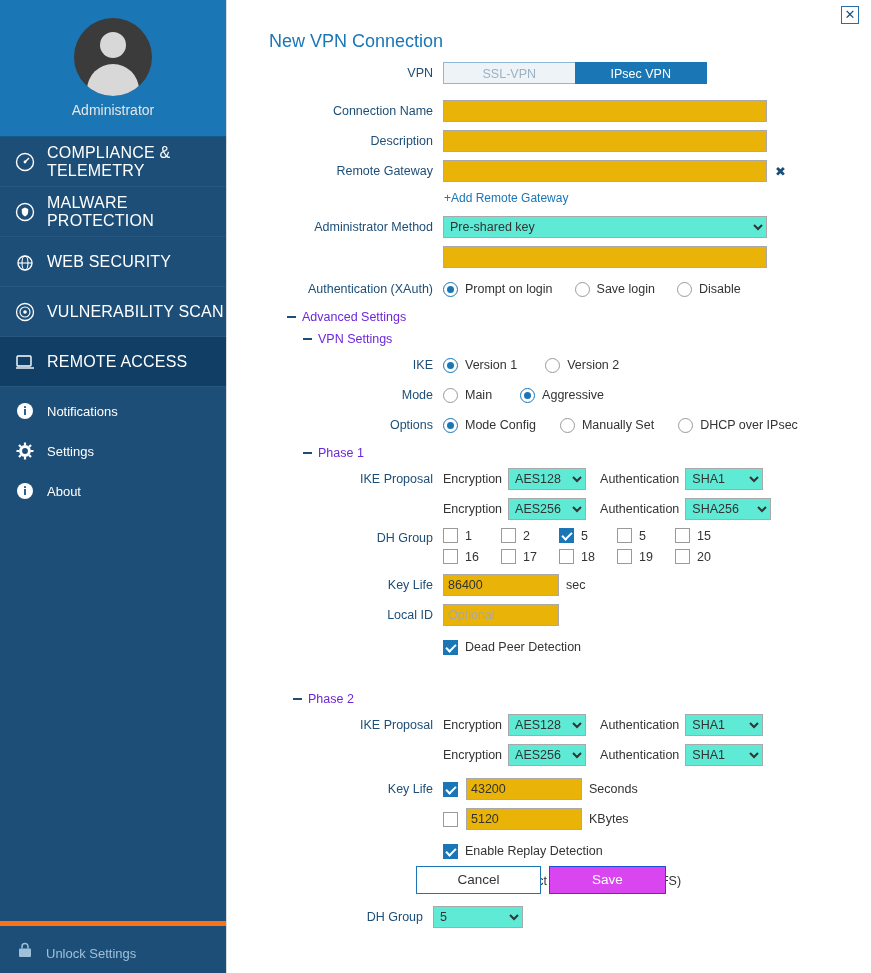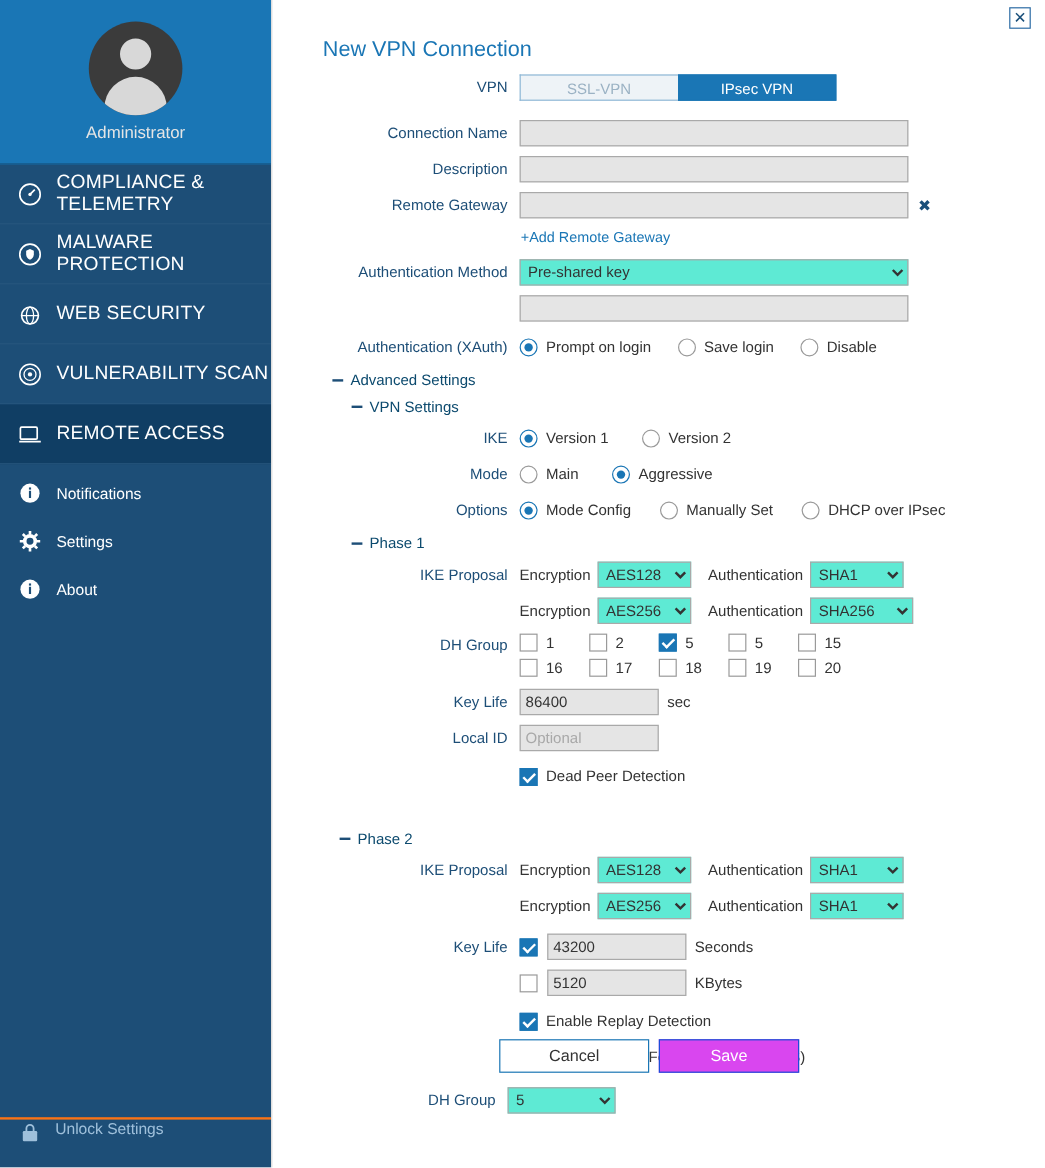--- a/index.html
+++ b/index.html
@@ -52,56 +52,56 @@
   }
   .nav-main .nav-item.active { background:#103e64; }
   .nav-sub { margin-top:4px; }
   .nav-sub .nav-item {
     height:40px; display:flex; align-items:center; gap:11px;
     padding-left:14px; color:#ffffff; font-size:13px;
     border:none;
   }
   .ico { width:22px; height:22px; flex:0 0 22px; display:block; }
   #unlock {
-    position:absolute; left:0; bottom:2px; width:226px; height:40px;
-    display:flex; align-items:flex-start; gap:10px; padding-left:14px;
+    position:absolute; left:0; bottom:12px; width:226px; height:40px;
+    display:flex; align-items:flex-end; gap:10px; padding-left:14px;
     color:#9fc0db; font-size:13px;
-    border-top:2px solid #f97316;
+    border-top:5px solid #f97316;
   }
 
   
   #main {
     position:absolute; left:226px; top:0; width:645px; height:973px;
     background:#ffffff;
     border-left:1px solid #d9d9d9;
   }
   #closebtn {
     position:absolute; right:12px; top:6px;
     width:18px; height:18px;
     border:1px solid #2c6ca5; background:#fff; color:#1a4f7a;
     font-size:13px; line-height:16px; text-align:center;
     cursor:pointer;
   }
   #title {
     position:absolute; left:42px; top:31px;
     font-size:18px; color:#1a76b5;
   }
 
-  .form { position:absolute; left:6px; top:60px; width:571px; }
+  .form { position:absolute; left:16px; top:60px; width:571px; }
   .row { display:flex; align-items:center; min-height:26px; margin-bottom:4px; }
   .lbl {
     color:#1d4e77; font-size:12.5px;
     text-align:right; padding-right:10px;
   }
   .lbl.l1 { width:200px; }            
   .lbl.l2 { width:200px; }
   .field { display:flex; align-items:center; }
 
   input[type=text] {
-    height:22px; border:1px solid #a9a9a9; background:#e5e5e5;
+    height:22px; border:1px solid #a9a9a9; background:#eab308;
     font-family:"Liberation Sans", sans-serif; font-size:12.5px;
     padding:1px 4px; color:#333;
   }
   input[type=text]::placeholder { color:#a8a8a8; }
   select {
     height:22px; border:1px solid #a9a9a9; background:#5eead4;
     font-family:"Liberation Sans", sans-serif; font-size:12.5px;
     color:#333; padding:1px 2px;
   }
 
@@ -133,21 +133,21 @@
   .check.sel .box { background:#1a76b5; border-color:#1a76b5; }
   .check.sel .box::after {
     content:""; position:absolute; left:4px; top:1px;
     width:4px; height:8px; border:solid #fff; border-width:0 2px 2px 0;
     transform:rotate(45deg);
   }
   .rlabel { font-size:12.5px; color:#333; }
 
   .section-head {
     display:flex; align-items:center; gap:6px;
-    color:#0c4a6e; font-size:12.5px; margin:8px 0 6px 0;
+    color:#6d28d9; font-size:12.5px; margin:8px 0 6px 0;
   }
   .minus { width:9px; height:2px; background:#1d4e77; display:inline-block; }
 
   .addlink { color:#1a76b5; font-size:12px; cursor:pointer; }
   .xmark { color:#1a4f7a; font-size:13px; margin-left:8px; cursor:pointer; }
 
   .btnbar { position:absolute; left:189px; top:866px; display:flex; gap:8px; }
   .btn {
     width:125px; height:28px; line-height:26px; text-align:center;
     font-size:13.5px; cursor:pointer;
@@ -294,21 +294,21 @@
 
     <div class="row" style="min-height:20px;">
       <div class="lbl l1"></div>
       <div class="field" style="padding-left:1px;">
         <span class="addlink">+</span>
         <span class="addlink">Add Remote Gateway</span>
       </div>
     </div>
 
     <div class="row" style="margin-top:6px;">
-      <div class="lbl l1">Authentication Method</div>
+      <div class="lbl l1">Administrator Method</div>
       <div class="field">
         <select style="width:324px;">
           <option>Pre-shared key</option>
         </select>
       </div>
     </div>
 
     <div class="row">
       <div class="lbl l1"></div>
       <div class="field">

